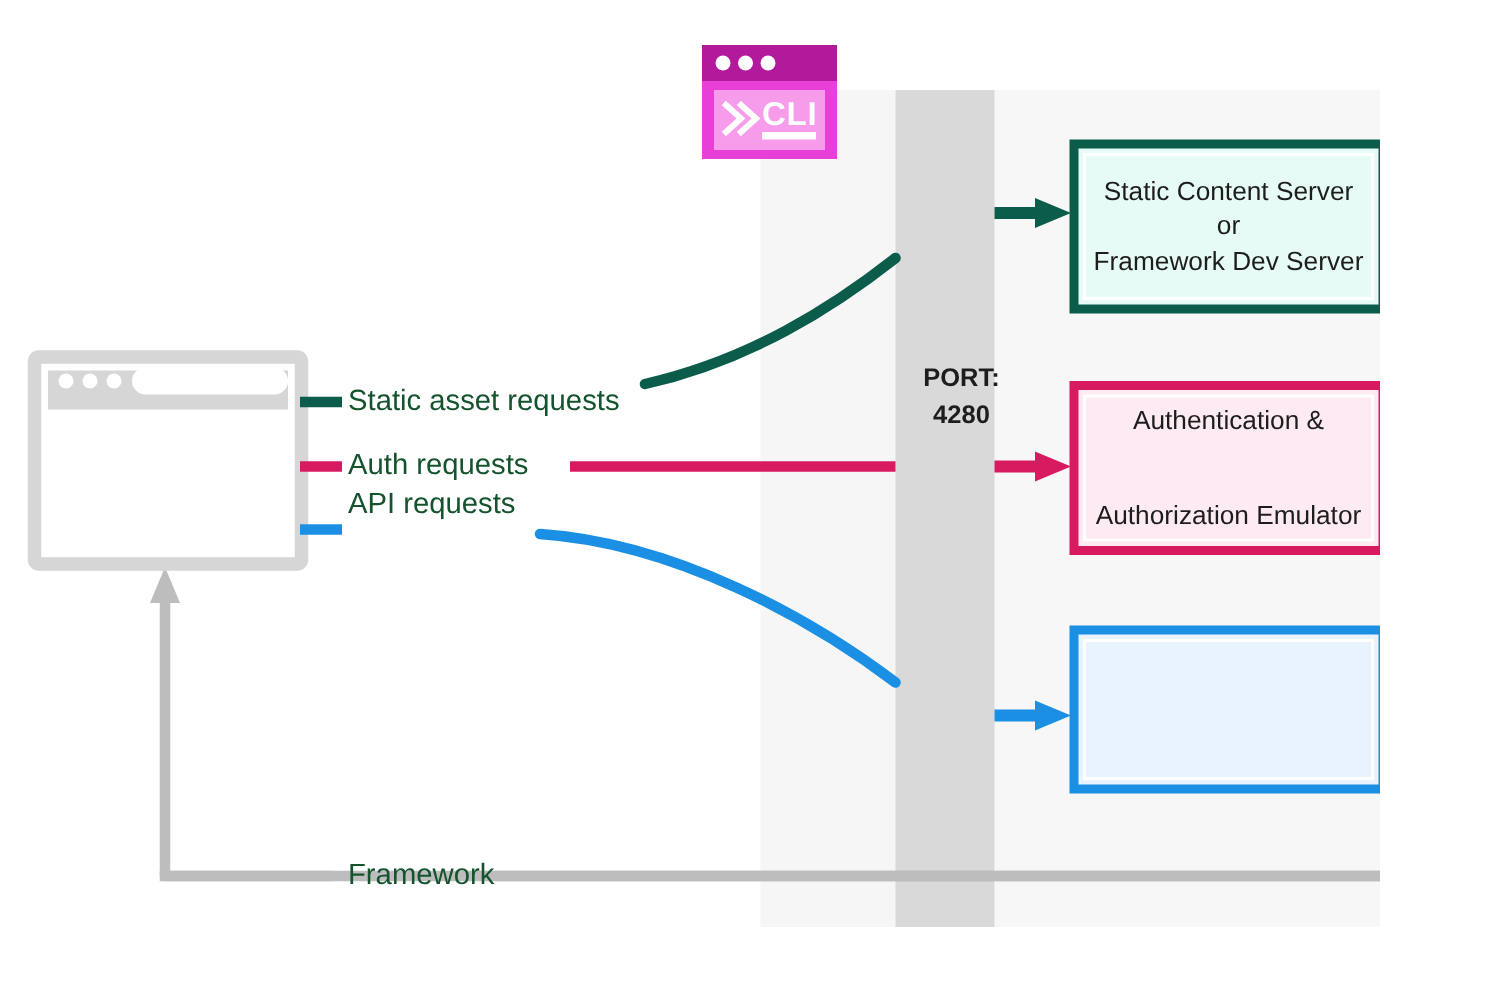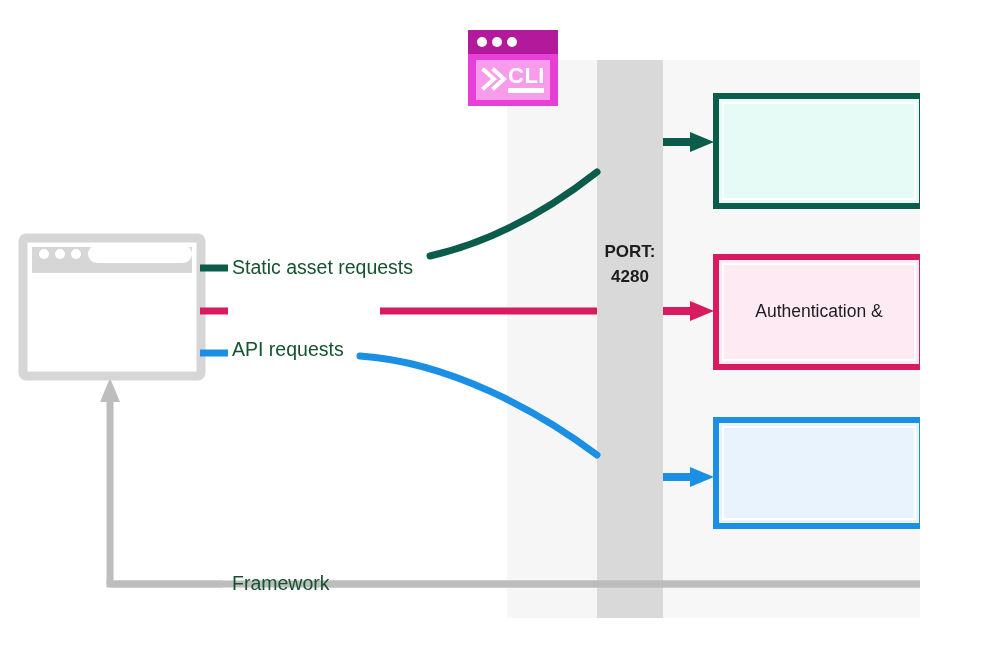--- a/index.html
+++ b/index.html
@@ -43,20 +43,21 @@
     white-space: nowrap;
   }
   .port-label {
     position: absolute;
     font-size: 17px;
     font-weight: bold;
     color: #1d1d1d;
     text-align: center;
     line-height: 1.45;
     white-space: nowrap;
+    padding-left: 11px;
   }
   .cli-text {
     position: absolute;
     font-size: 22px;
     font-weight: bold;
     color: #ffffff;
     letter-spacing: 0.5px;
   }
 </style>
 </head>
@@ -166,22 +167,29 @@
   </svg>
 
   <div class="cli-text" style="left:508px; top:63px;">CLI</div>
 
   <div class="port-label" style="left:597px; top:240px; width:66px;">
     <span>PORT:</span><br>
     <span>4280</span>
   </div>
 
   <div class="flow-label" style="left:232px; top:256px;">Static asset requests</div>
-  <div class="flow-label" style="left:232px; top:338px;">API requests</div>
+  <div class="flow-label" style="left:232px; top:299px;">Auth requests</div>
+  <div class="flow-label" style="left:232px; top:325px;">API requests</div>
   <div class="flow-label" style="left:232px; top:572px;">Framework</div>
 
+  <div class="box-label" style="left:716px; top:96px; width:206px; height:110px;">
+    <span>Static Content Server</span>
+    <span>or</span>
+    <span>Framework Dev Server</span>
+  </div>
 
   <div class="box-label" style="left:716px; top:257px; width:206px; height:110px;gap:40px;">
     <span>Authentication &amp;</span>
+    <span>Authorization Emulator</span>
   </div>
 
 
 </div>
 
 </body></html>

